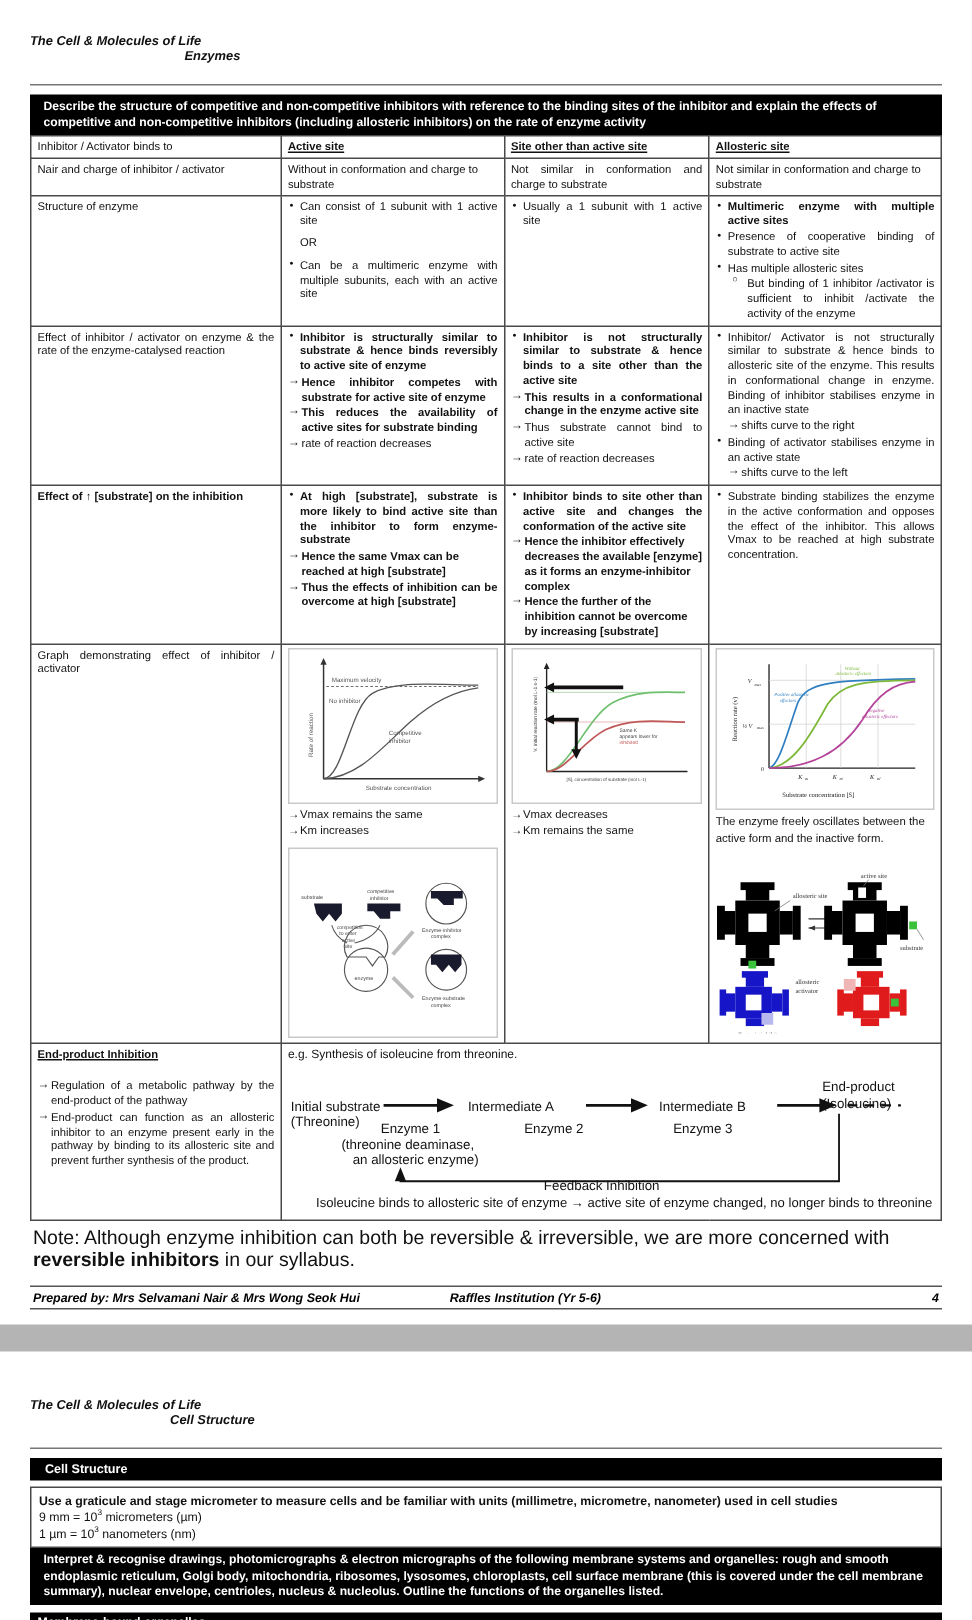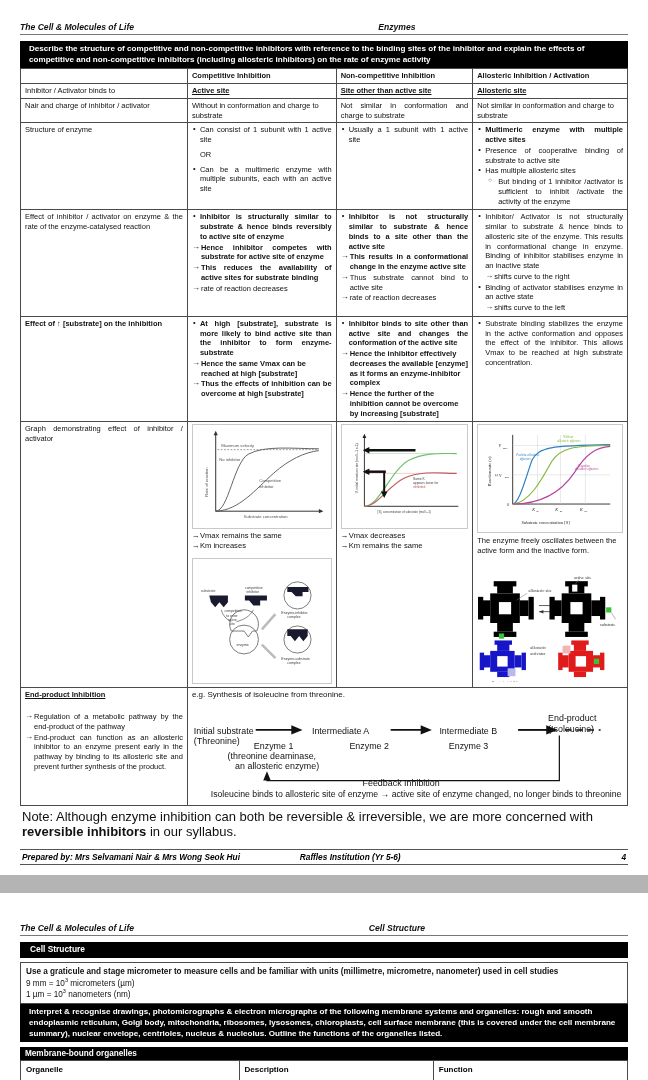--- a/index.html
+++ b/index.html
@@ -4,21 +4,21 @@
 <style>
   html,body{margin:0;padding:0;background:#b4b4b4;}
   body{font-family:"Liberation Sans",sans-serif;-webkit-font-smoothing:antialiased;}
   .viewport{width:648px;height:1080px;position:relative;overflow:hidden;background:#b4b4b4;}
   .page{background:#fff;width:648px;box-sizing:border-box;padding:22px 20px 10px 20px;}
   .page2{margin-top:18px;padding-top:30px;}
 
   
   .runhead{display:flex;justify-content:flex-end;align-items:baseline;
            font-style:italic;font-weight:bold;font-size:8.6px;color:#111;
-           border-bottom:1px solid #777;padding-bottom:2px;margin-bottom:6px;position:relative;}
+           border-bottom:1px solid #777;padding-bottom:14px;margin-bottom:6px;position:relative;flex-direction:column;}
   .runhead .left{width:42%;}
   .runhead .center{width:40%;text-align:center;}
   .runhead .right{flex:1;text-align:right;color:#c9c9c9;font-size:7px;}
 
   
   .objbar{background:#000;color:#fff;font-weight:bold;font-size:8.1px;line-height:1.32;
           padding:3px 9px;box-sizing:border-box;}
   .objbar.single{padding:2px 5px 2px 10px;font-size:8.4px;}
 
   
@@ -96,26 +96,20 @@
 
     <table class="main">
       <colgroup>
           <col class="c0">
           <col class="c1">
           <col class="c2">
           <col class="c3">
         </colgroup>
 
       <tbody>
-          <tr class="hdrow">
-        <td></td>
-        <td>Competitive Inhibition</td>
-        <td>Non-competitive Inhibition</td>
-        <td>Allosteric Inhibition / Activation</td>
-      </tr>
 
       <tr>
         <td>Inhibitor / Activator binds to</td>
         <td><b class="u">Active site</b></td>
         <td><b class="u">Site other than active site</b></td>
         <td><b class="u">Allosteric site</b></td>
       </tr>
 
       <tr>
         <td class="just">Nair and charge of inhibitor / activator</td>

